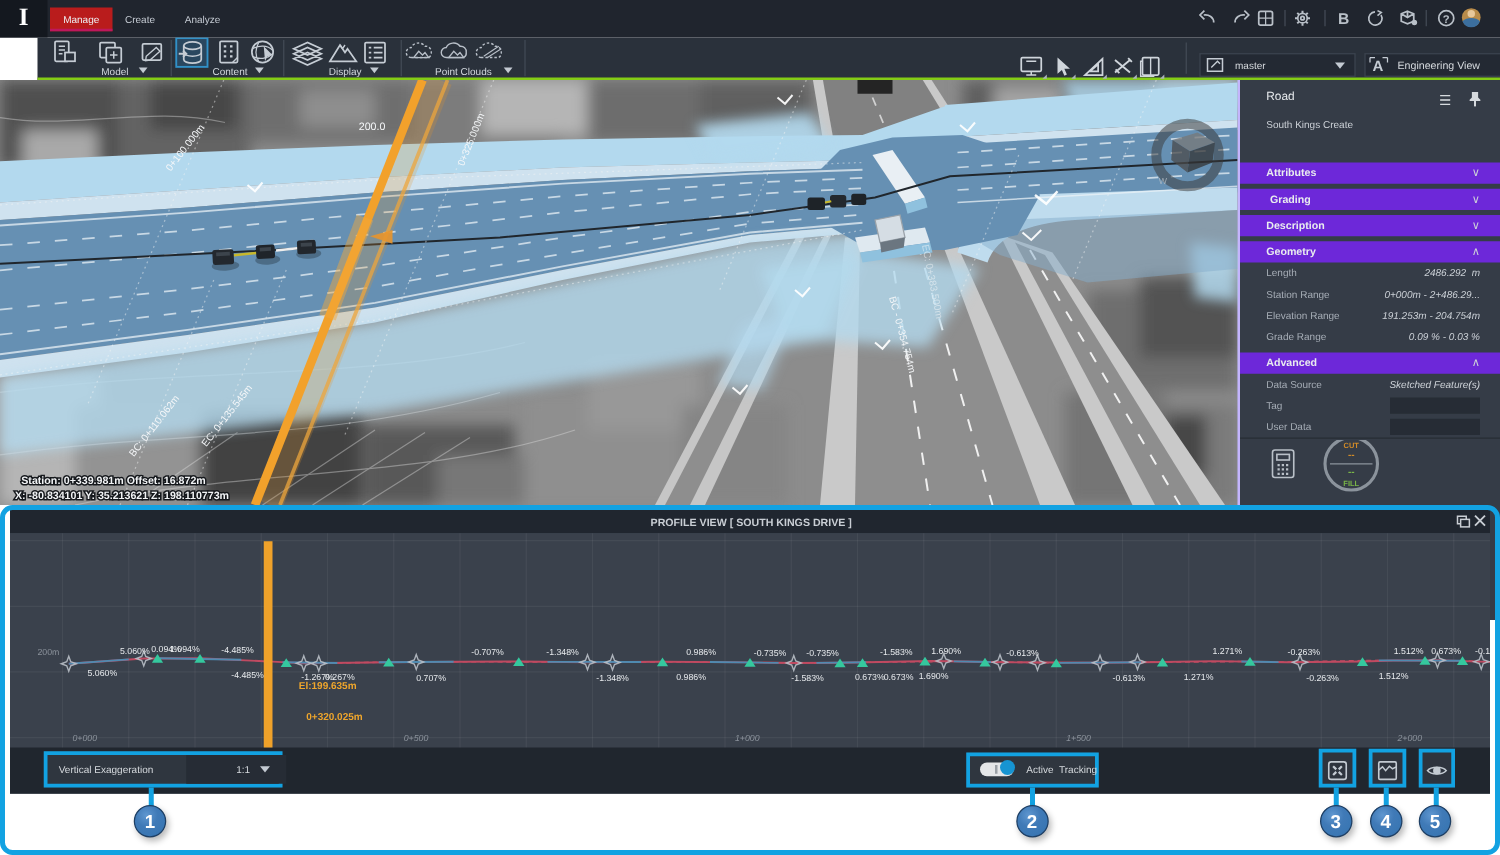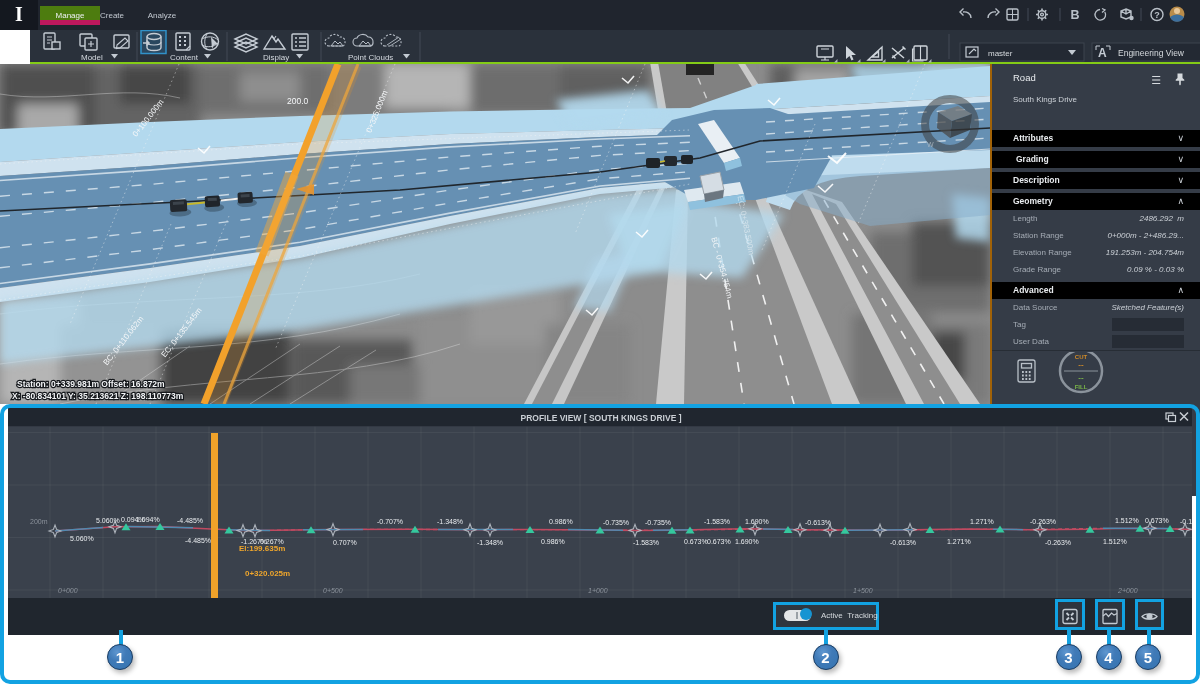--- a/index.html
+++ b/index.html
@@ -4,26 +4,26 @@
 <style>
   html,body{margin:0;padding:0;background:#fff;}
   *{box-sizing:border-box;font-family:"Liberation Sans", sans-serif;}
   #page{position:relative;width:1200px;height:684px;overflow:hidden;background:#fff;}
   .abs{position:absolute;}
   
   #menubar{position:absolute;left:0;top:0;width:1200px;height:30px;background:#20252e;}
   #menubar .logo{position:absolute;left:0;top:0;width:38px;height:30px;background:#14181f;color:#ffffff;
      font-family:"Liberation Serif",serif;font-size:20px;font-weight:bold;text-align:center;line-height:29px;}
   .tab{position:absolute;top:6px;height:19px;line-height:19px;font-size:8px;color:#c3c9d1;text-align:center;}
-  #tab-manage{left:40px;width:60px;background:#4d7c0f;color:#eef1f4;border-bottom:5px solid #be185d;}
+  #tab-manage{left:40px;width:50px;background:#b91c1c;color:#eef1f4;border-bottom:2px solid #be185d;}
   
   #toolbar{position:absolute;left:0;top:30px;width:1200px;height:34px;background:#2a313b;border-bottom:2px solid #84cc16;margin-left:30px;}
   
-  #rpanel{position:absolute;left:990px;top:64px;width:210px;height:432px;background:#353c47;border-left:2px solid #a16207;}
-  #rpanel .hdr{position:absolute;left:0;width:208px;padding-left:21px;background:#000000;font-size:8.5px;font-weight:bold;color:#e9ecef;height:17px;line-height:17px;}
+  #rpanel{position:absolute;left:990px;top:64px;width:210px;height:432px;background:#353c47;border-left:2px solid #c4b5fd;}
+  #rpanel .hdr{position:absolute;left:0;width:208px;padding-left:21px;background:#6d28d9;font-size:8.5px;font-weight:bold;color:#e9ecef;height:17px;line-height:17px;}
   #rpanel .chev{position:absolute;right:16px;font-size:9px;font-weight:normal;color:#cdd2d8;}
   #rpanel .rowl{position:absolute;left:21px;font-size:8px;color:#a6adb6;}
   #rpanel .rowv{position:absolute;right:16px;font-size:8px;font-style:italic;color:#ccd1d7;text-align:right;padding-left:27px;}
   #rpanel .inp{position:absolute;right:16px;width:72px;height:13px;background:#262c35;}
   
   #anno{position:absolute;left:0;top:404px;width:982px;height:280px;background:#fff;}
   #annoborder{position:absolute;left:0;top:0;width:1200px;height:280px;border:4px solid #12a2e2;border-radius:10px;}
   #ppanel{position:absolute;left:8px;top:4px;width:1184px;height:227px;background:#3a414c;}
   .bluebox{position:absolute;border:3px solid #12a2e2;}
   .ctext{position:absolute;font-size:8px;color:#d6dade;white-space:nowrap;}
@@ -345,21 +345,21 @@
     </g>
 
     <g font-size="8.5" font-weight="bold" fill="#f2f4f6" style="paint-order:stroke" stroke="#15181c" stroke-width="2.4">
       <text x="17" y="323">Station: 0+339.981m Offset: 16.872m</text>
       <text x="12" y="335">X: -80.834101 Y: 35.213621 Z: 198.110773m</text>
     </g>
   </svg>
   </div>
   <div id="rpanel">
     <div style="position:absolute;left:21px;top:8px;font-size:9.5px;color:#e8ebee;">Road</div>
-    <div style="position:absolute;left:21px;top:31px;font-size:8px;color:#ccd1d7;">South Kings Drive</div>
+    <div style="position:absolute;left:21px;top:31px;font-size:8px;color:#ccd1d7;">South Kings Create</div>
     <div style="position:absolute;right:39px;top:10px;color:#d6dade;font-size:11px;">☰</div>
     <svg class="abs" style="right:15px;top:9px;" width="10" height="13" viewBox="0 0 10 13">
         <path d="M2.5 0.5 h5 v4.5 l1.8 1.8 v0.9 H5.8 v3.8 l-0.8 1 -0.8-1 V7.7 H0.7 v-0.9 l1.8-1.8 Z" fill="#d6dade"></path>
       </svg>
     <div class="hdr" style="top:66px;">Attributes<span class="chev">∨</span></div>
     <div class="hdr" style="top:87px;padding-left:24px;">Grading<span class="chev">∨</span></div>
     <div class="hdr" style="top:108px;">Description<span class="chev">∨</span></div>
     <div class="hdr" style="top:129px;">Geometry<span class="chev">∧</span></div>
     <div class="rowl" style="top:150px;">Length</div>
       <div class="rowv" style="top:150px;">2486.292&nbsp;&nbsp;m</div>
@@ -536,20 +536,26 @@
             <text x="882" y="136.5">-0.613%</text>
           <text x="939" y="136">1.271%</text>
             <text x="1037" y="136.5">-0.263%</text>
             <text x="1095" y="135.5">1.512%</text>
         </g>
         <g font-size="8" font-weight="bold" fill="#efa62c">
           <text x="231" y="143">El:199.635m</text>
           <text x="237" y="168">0+320.025m</text>
         </g>
       </svg>
+      <div class="bluebox" style="left:27px;top:193px;width:191px;height:29px;background:#2f363f;">
+        <div class="ctext" style="left:9px;top:7px;">Vertical Exaggeration</div>
+        <div style="position:absolute;left:111px;top:0;width:80px;height:23px;background:#262c35;"></div>
+        <div class="ctext" style="left:151px;top:7px;">1:1</div>
+        <div style="position:absolute;left:170px;top:9px;width:0;height:0;border-left:4.5px solid transparent;border-right:4.5px solid transparent;border-top:5.5px solid #c3cad2;"></div>
+      </div>
       <div class="bluebox" style="left:765px;top:194px;width:106px;height:28px;background:#2f363f;">
         <div style="position:absolute;left:8px;top:5px;width:27px;height:11px;border-radius:6px;background:#e4e6e8;"></div>
         <div style="position:absolute;left:20px;top:7px;width:1.5px;height:7px;background:#9aa0a6;"></div>
         <div style="position:absolute;left:24px;top:3px;width:12px;height:12px;border-radius:50%;background:#1694d2;"></div>
         <div class="ctext" style="left:45px;top:6px;">Active&nbsp;&nbsp;Tracking</div>
       </div>
       <div class="bluebox" style="left:1047px;top:191px;width:30px;height:31px;background:#2e343e;">
         <svg width="24" height="25" style="position:absolute;left:0px;top:1.5px;">
             <g stroke="#c3cad2" fill="none" stroke-width="1.3">
               <rect x="5" y="5.5" width="14" height="14" rx="2"></rect>

